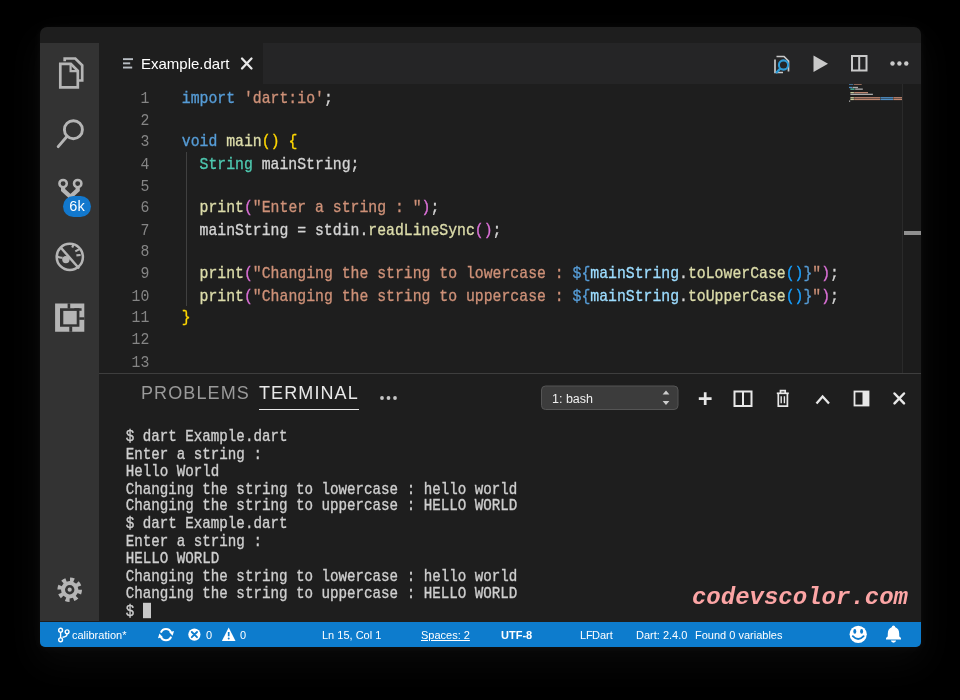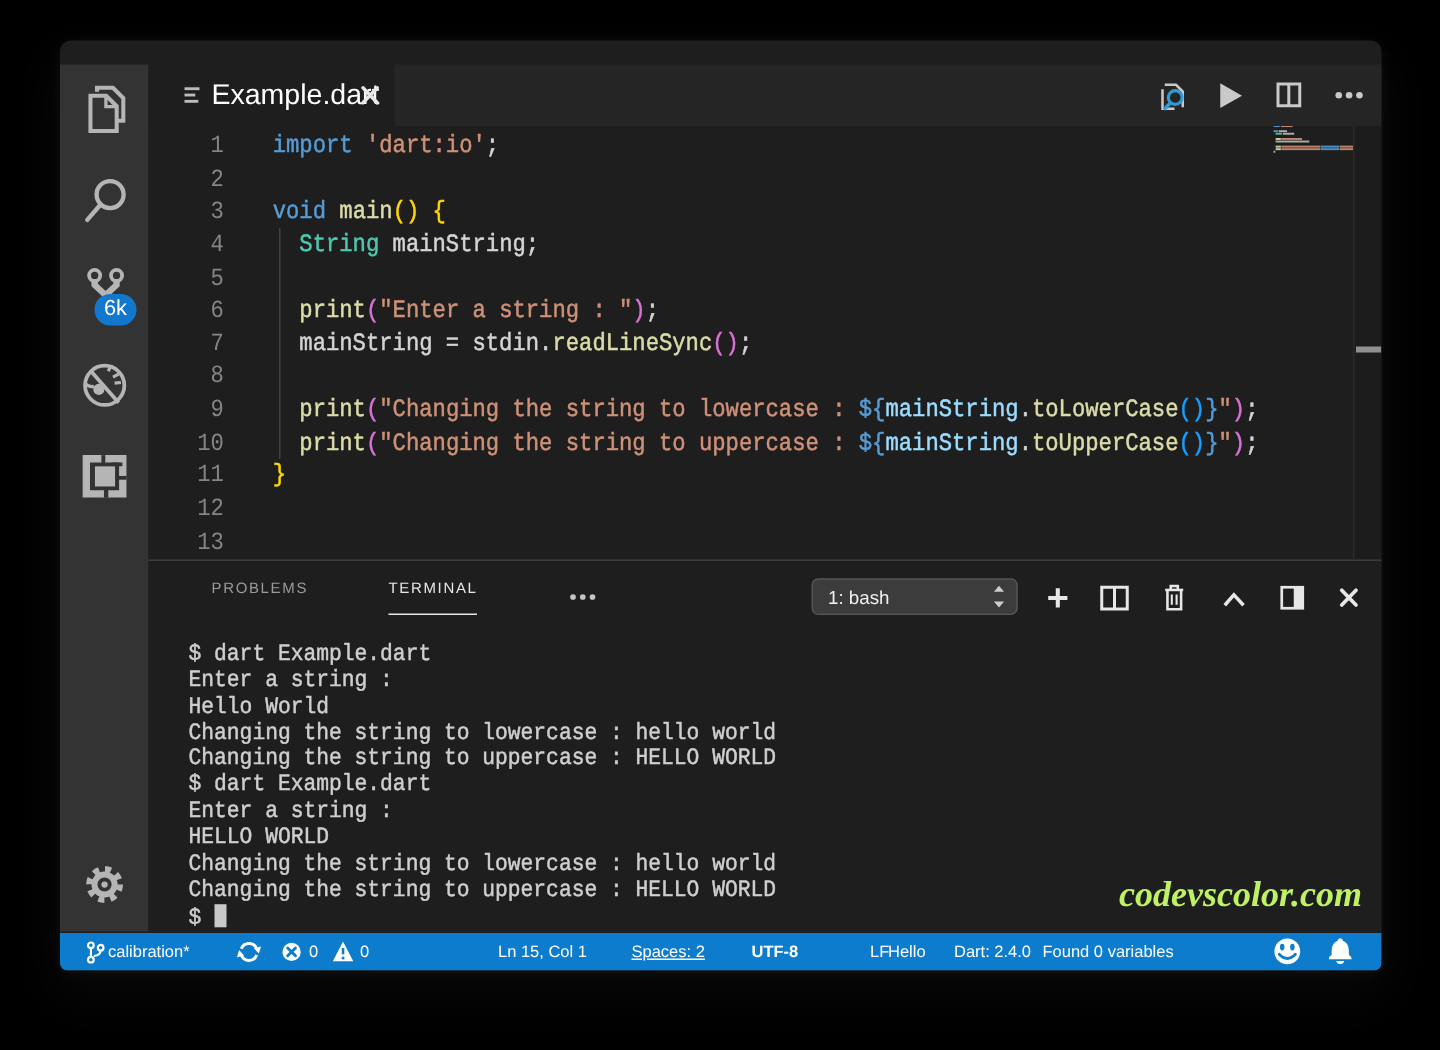--- a/index.html
+++ b/index.html
@@ -13,39 +13,39 @@
   
   #titlebar { position:absolute; left:0; top:0; width:881px; height:16px; background:#383838; }
   #titlebar .dot { position:absolute; top:3.5px; width:8.6px; height:8.6px; border-radius:50%; }
   #title-text { position:absolute; left:0; top:0; width:881px; height:16px; line-height:17px;
     text-align:center; font-size:10px; color:#9d9d9d; }
   
   #activitybar { position:absolute; left:0; top:16px; width:59px; height:578px; background:#333333; }
   
   #tabbar { position:absolute; left:59px; top:16px; width:822px; height:41px; background:#252526; }
   #tab { position:absolute; left:0; top:0; width:164px; height:41px; background:#1e1e1e; }
-  #tabname { position:absolute; left:42px; top:0; height:41px; line-height:42px; font-size:19px; color:#ffffff; }
+  #tabname { position:absolute; left:42px; top:0; height:41px; line-height:42px; font-size:15px; color:#ffffff; }
   
   #editor { position:absolute; left:59px; top:57px; width:822px; height:289px; background:#1e1e1e; overflow:hidden; }
   pre, .mono { font-family:"Liberation Mono", monospace; -webkit-text-stroke:0.3px; }
   #code { position:absolute; left:82.8px; top:3.8px; font-size:14.8px; line-height:19.64px; color:#d4d4d4; transform:scaleY(1.12); transform-origin:top left; }
   #lnums { position:absolute; left:0px; top:3.8px; width:50.3px; text-align:right; font-size:14.8px; line-height:19.64px; color:#858585; white-space:pre; font-family:"Liberation Mono", monospace; transform:scaleY(1.12); transform-origin:top left; }
   .kb { color:#569cd6; } .st { color:#ce9178; } .fn { color:#dcdcaa; } .ty { color:#4ec9b0; }
   .vb { color:#9cdcfe; } .b1 { color:#ffd700; } .b2 { color:#da70d6; } .b3 { color:#179fff; }
   #indent-guide { position:absolute; left:87.3px; top:67.5px; width:1px; height:154px; background:#404040; }
   #minimap { position:absolute; left:749.5px; top:0; width:62px; height:40px; }
   #scrollcol { position:absolute; left:803px; top:0; width:19px; height:289px; background:#1c1c1c; border-left:1px solid #2a2a2a; }
   #scrollcol .slider { position:absolute; left:1px; top:147px; width:17px; height:3.5px; background:#8f8f8f; }
   
   #panel { position:absolute; left:59px; top:346px; width:822px; height:249px; background:#1e1e1e; border-top:1px solid #3e3e3e; }
-  #panel .ptab { position:absolute; top:0; height:36px; line-height:38px; font-size:10px; letter-spacing:1.1px; }
+  #panel .ptab { position:absolute; top:0; height:36px; line-height:38px; font-size:18px; letter-spacing:1.1px; }
   #term { position:absolute; left:26.7px; top:54.8px; font-size:14.2px; line-height:15.84px; color:#cfcfcf; transform:scaleY(1.1); transform-origin:top left; }
   #cursor { display:inline-block; width:8.5px; height:14px; background:#c8c8c8; vertical-align:-2px; }
-  #watermark { position:absolute; right:13px; top:210px; font-family:Liberation Serif, serif;
-    font-style:italic; font-weight:bold; font-size:24px; color:#bef264;margin-left:40px; }
+  #watermark { position:absolute; right:13px; top:210px; font-family:Liberation Mono, monospace;
+    font-style:italic; font-weight:bold; font-size:24px; color:#fca5a5;margin-left:40px; }
   
   #statusbar { position:absolute; left:0; top:595px; width:881px; height:25px; background:#0d7ccd; color:#ffffff; font-size:11px; }
   #statusbar .it { position:absolute; top:0; height:25px; line-height:27px; white-space:nowrap; }
   svg { position:absolute; overflow:visible; }
 </style>
 </head>
 <body>
 <div id="win">
 
 
@@ -231,25 +231,25 @@
 Changing the string to lowercase : hello world
 Changing the string to uppercase : HELLO WORLD
 $ <span id="cursor"></span></pre>
     <div id="watermark">codevscolor.com</div>
   </div>
 
   <div id="statusbar">
     <div class="it" style="left:32px;">calibration*</div>
     <div class="it" style="left:166px;">0</div>
     <div class="it" style="left:200px;">0</div>
-    <div class="it" style="left:292px;">Ln 15, Col 1</div>
+    <div class="it" style="left:282px;">Ln 15, Col 1</div>
     <div class="it" style="left:381px;text-decoration:underline;">Spaces: 2</div>
     <div class="it" style="left:461px;font-weight:bold;">UTF-8</div>
     <div class="it" style="left:540px;">LF</div>
-    <div class="it" style="left:552px;">Hello</div>
+    <div class="it" style="left:552px;">Dart</div>
     <div class="it" style="left:596px;">Dart: 2.4.0</div>
     <div class="it" style="left:655px;">Found 0 variables</div>
     <svg style="left:0;top:0;" width="880" height="25" viewBox="0 0 880 25">
 
       <g fill="none" stroke="#ffffff" stroke-width="1.4">
         <circle cx="20.6" cy="8.2" r="1.9"></circle>
         <circle cx="20.6" cy="17.8" r="1.9"></circle>
         <circle cx="27.1" cy="9.8" r="1.9"></circle>
         <path d="M20.6 10.1 V15.9"></path>
         <path d="M27.1 11.7 q0 3.2 -4.6 3.6"></path>

